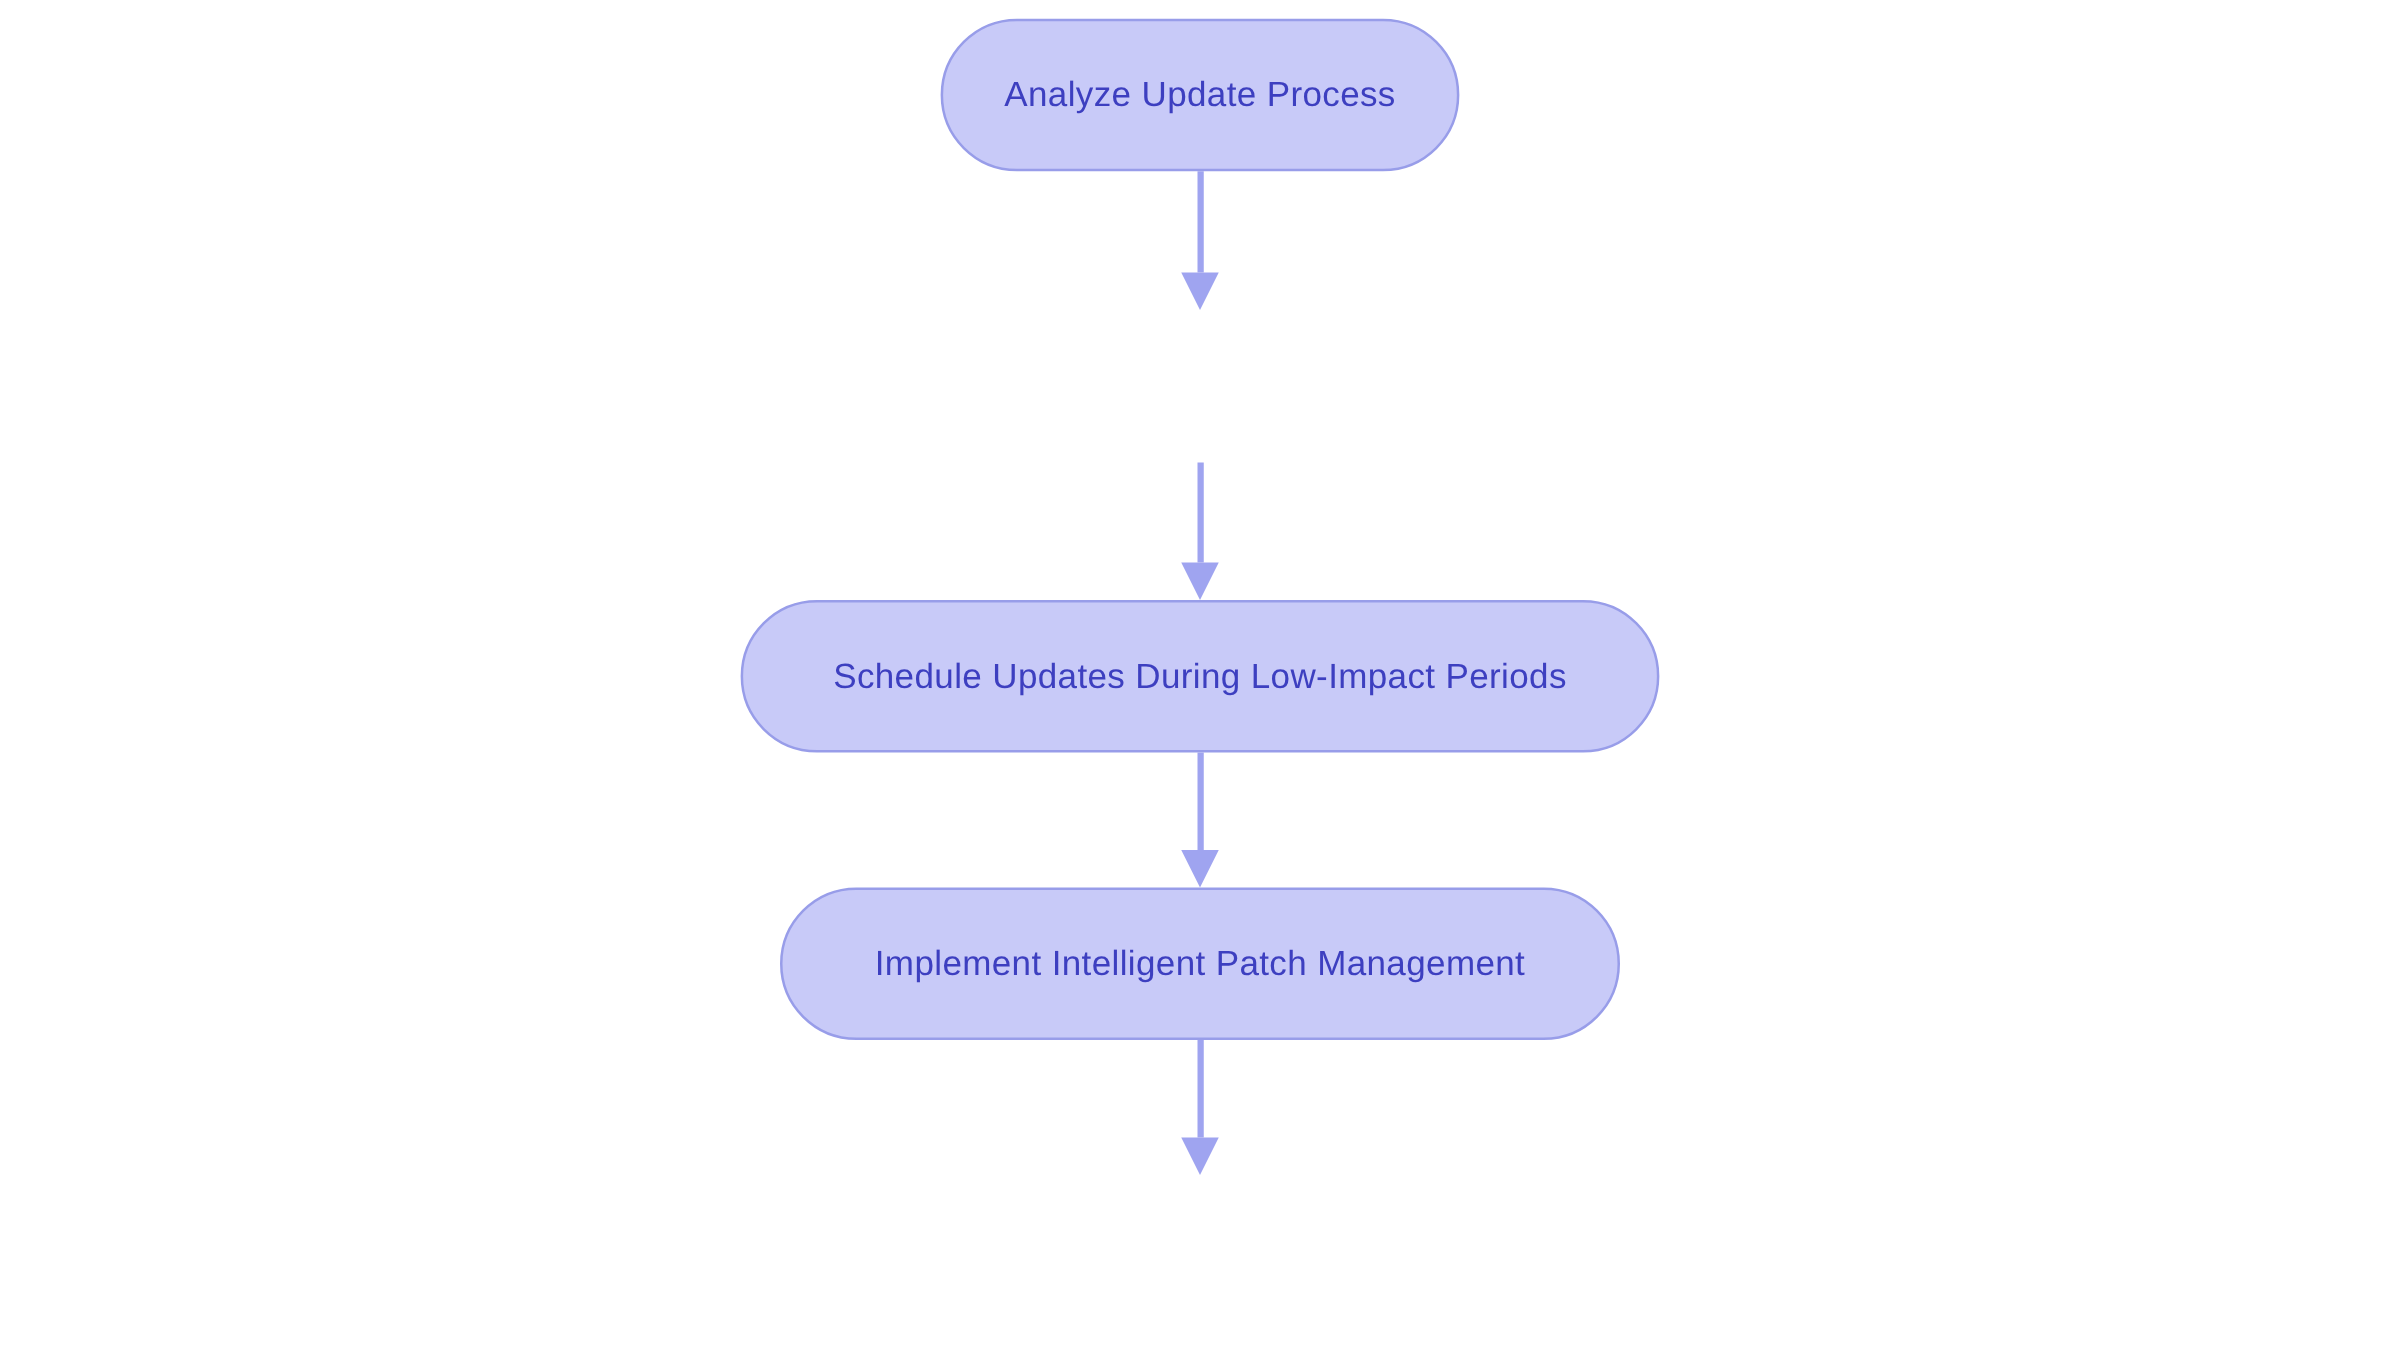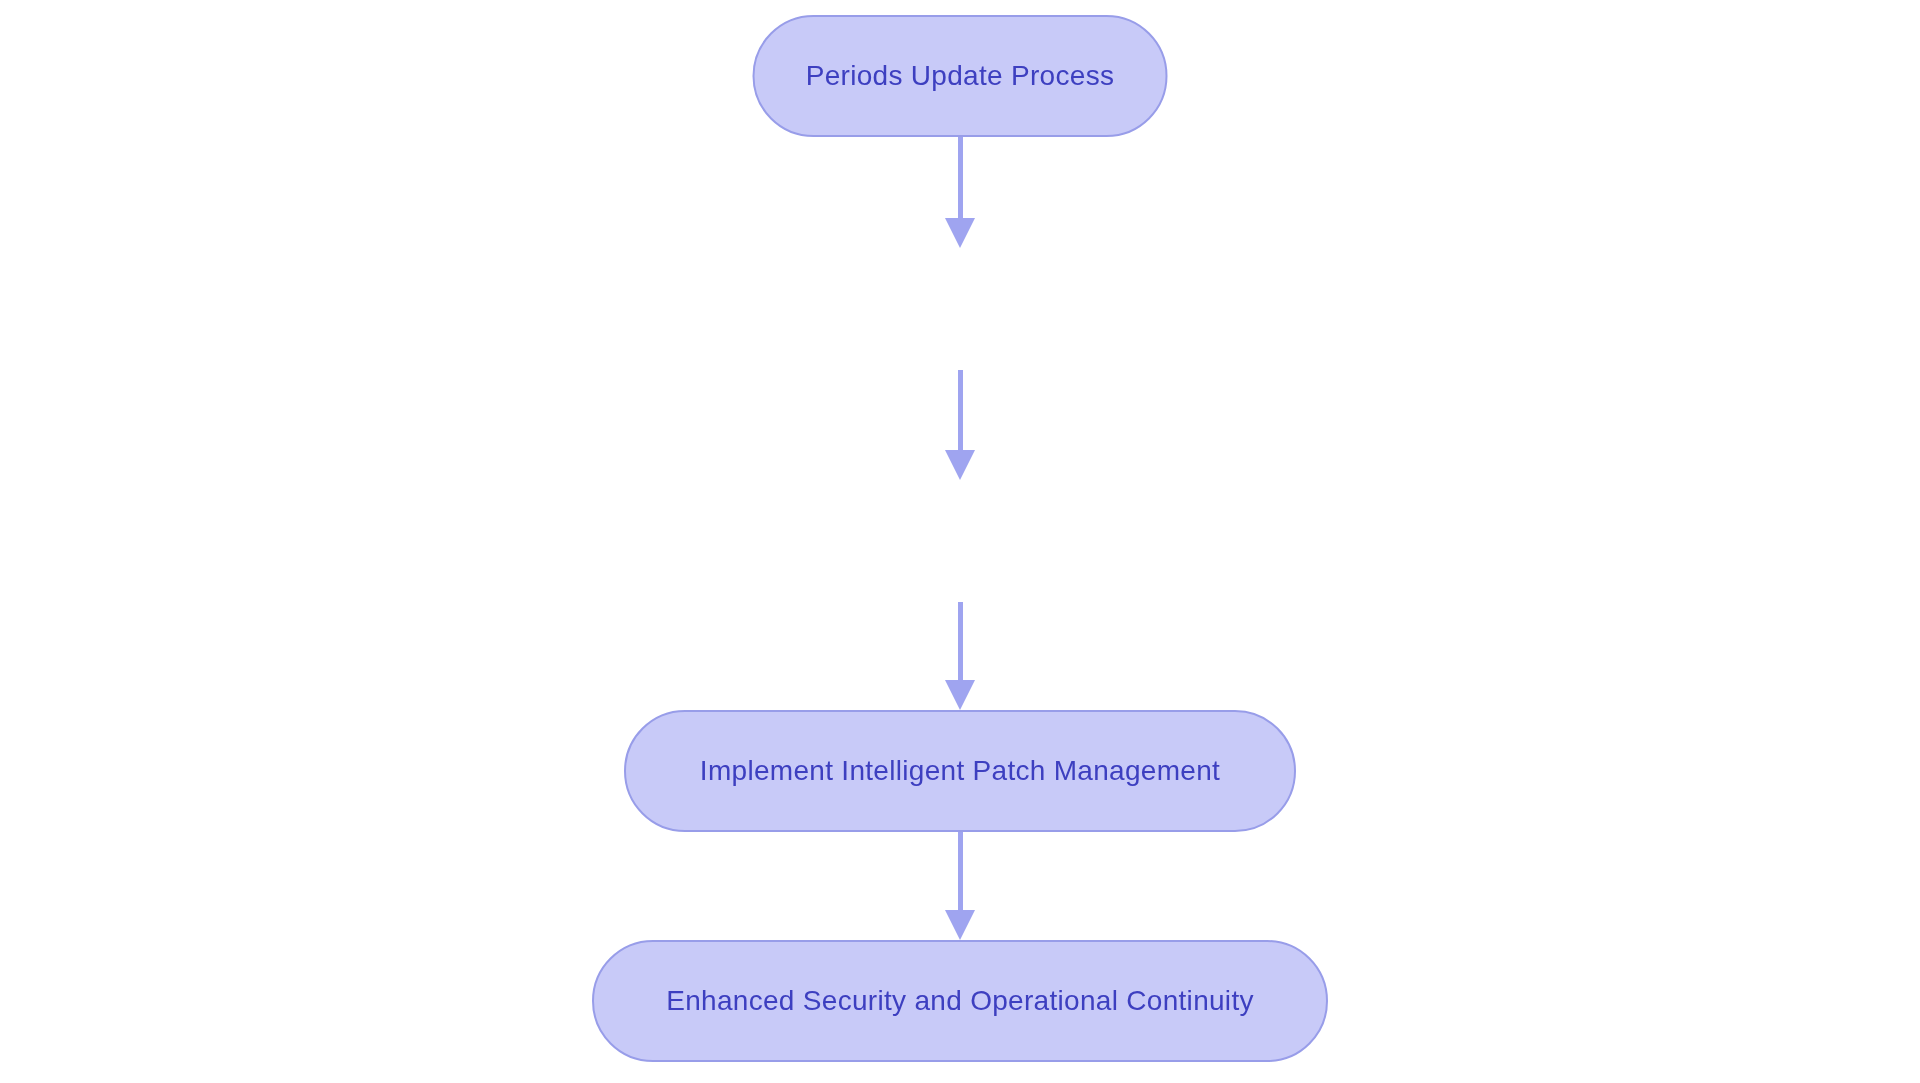--- a/index.html
+++ b/index.html
@@ -67,46 +67,46 @@
   .a2 { top: 370px; height: 110px; }
   .a3 { top: 602px; height: 108px; }
   .a4 { top: 832px; height: 108px; }
 </style>
 </head>
 <body>
 
 <div class="canvas">
 
   <div class="node n1">
-    <span class="label">Periods Update Process</span>
+    <span class="label">Analyze Update Process</span>
   </div>
 
   <div class="arrow a1">
     <div class="stem"></div>
     <div class="head"></div>
   </div>
 
 
   <div class="arrow a2">
     <div class="stem"></div>
     <div class="head"></div>
   </div>
 
+  <div class="node n3">
+    <span class="label">Schedule Updates During Low-Impact Periods</span>
+  </div>
 
   <div class="arrow a3">
     <div class="stem"></div>
     <div class="head"></div>
   </div>
 
   <div class="node n4">
     <span class="label">Implement Intelligent Patch Management</span>
   </div>
 
   <div class="arrow a4">
     <div class="stem"></div>
     <div class="head"></div>
   </div>
 
-  <div class="node n5">
-    <span class="label">Enhanced Security and Operational Continuity</span>
-  </div>
 
 </div>
 
 </body></html>

